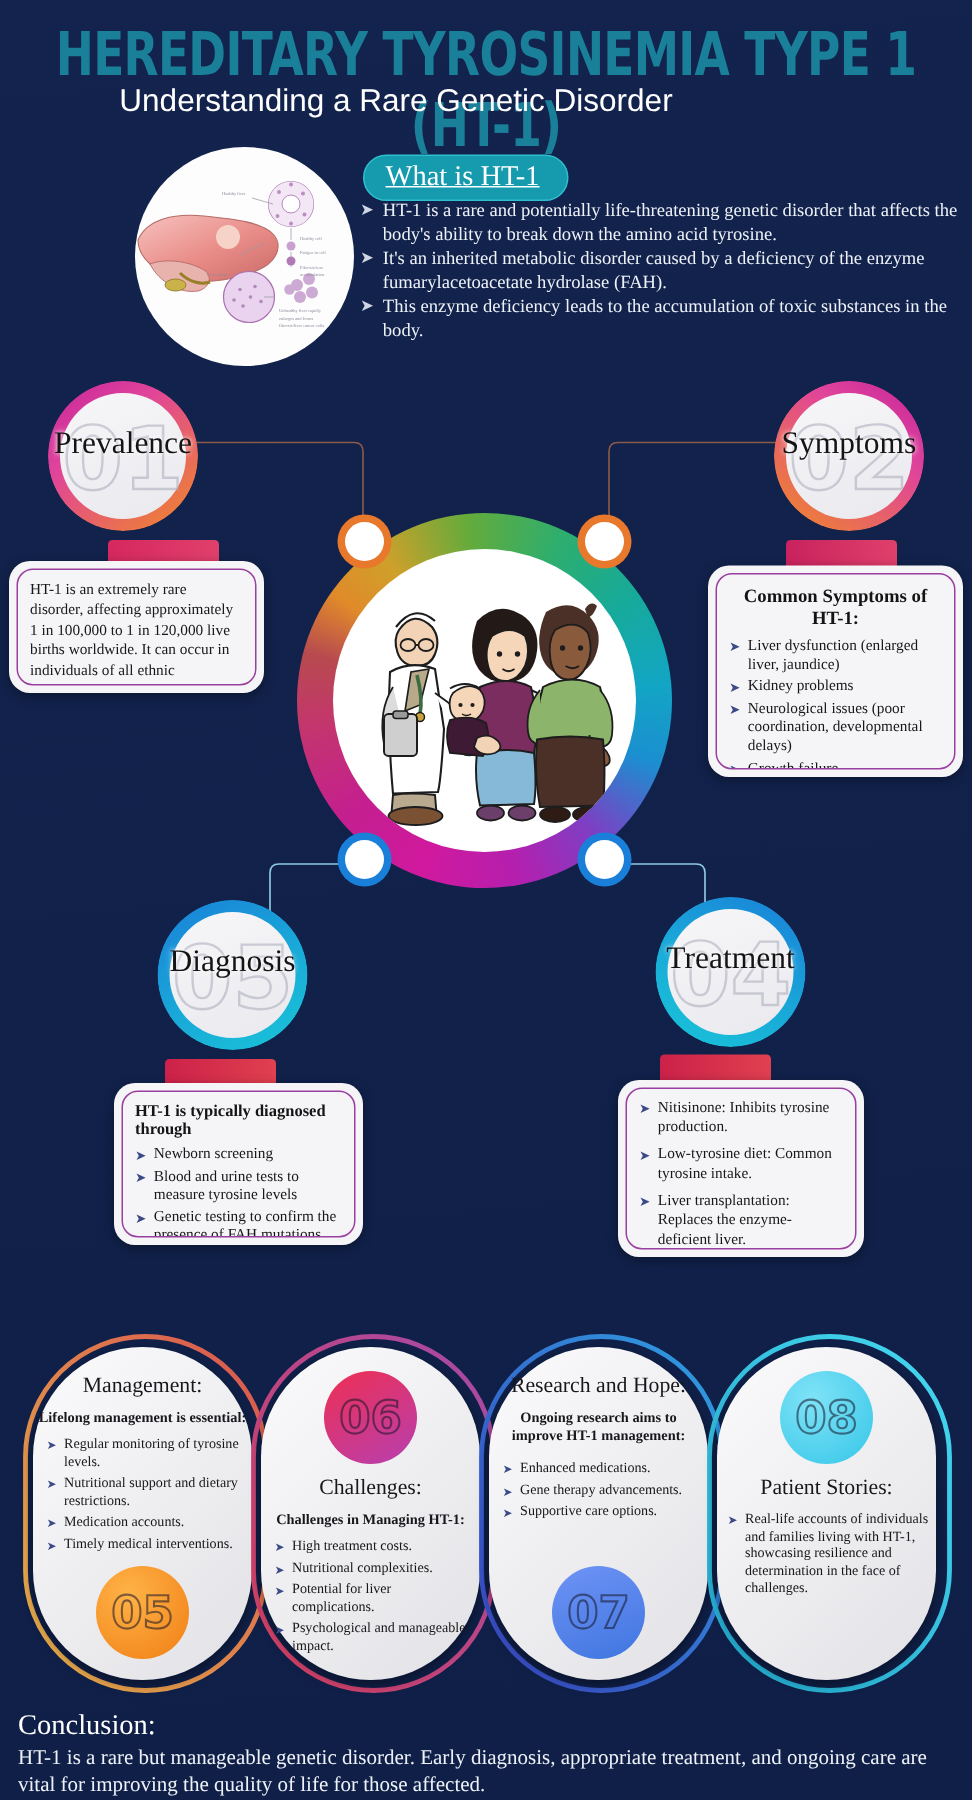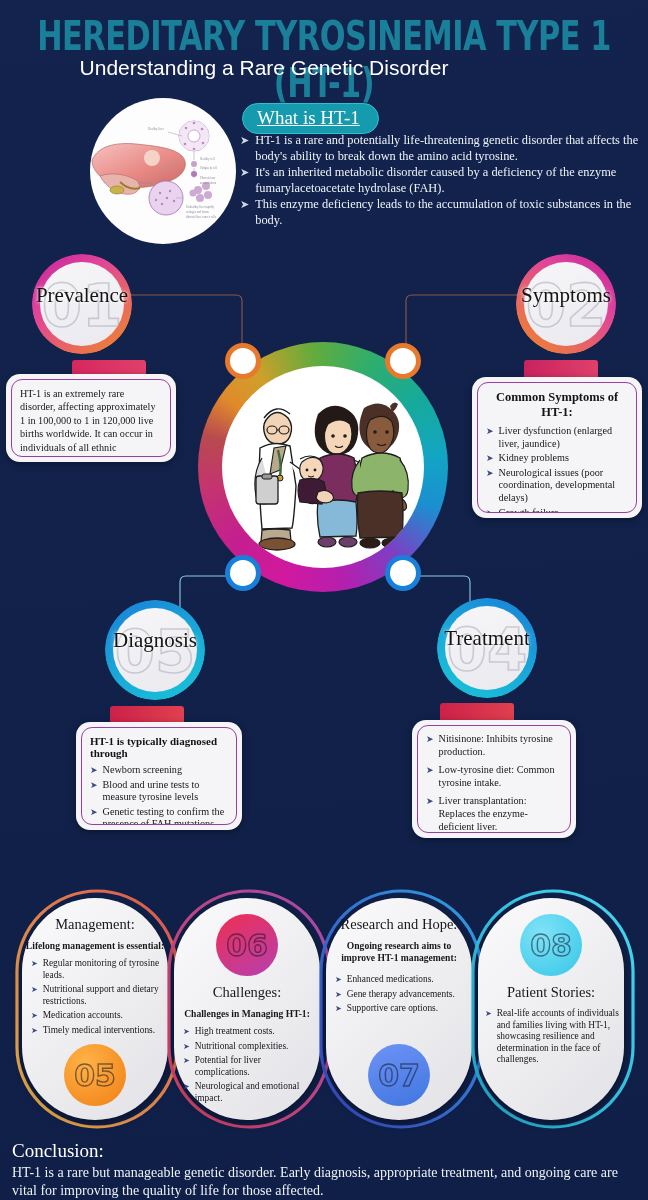--- a/index.html
+++ b/index.html
@@ -474,21 +474,21 @@
         </linearGradient>
       </defs>
     <rect x="3" y="3" width="160" height="236" rx="80" fill="none" stroke="url(#g5)" stroke-width="3.2"></rect>
   </svg>
   <div class="pill" style="left:22px;">
     <div class="pill-title" style="top:18px;">Management:</div>
     <div class="pill-sub" style="top:42px;">Lifelong management is essential:</div>
     <div style="position:absolute;left:9px;top:60px;width:130px;">
       <div class="p-bullet">
           <span class="tri">➤</span>
-          <span>Regular monitoring of tyrosine leads.</span>
+          <span>Regular monitoring of tyrosine levels.</span>
         </div>
       <div class="p-bullet">
           <span class="tri">➤</span>
           <span>Nutritional support and dietary restrictions.</span>
         </div>
       <div class="p-bullet">
           <span class="tri">➤</span>
           <span>Medication accounts.</span>
         </div>
       <div class="p-bullet">
@@ -524,21 +524,21 @@
       <div class="p-bullet">
           <span class="tri">➤</span>
           <span>Nutritional complexities.</span>
         </div>
       <div class="p-bullet">
           <span class="tri">➤</span>
           <span>Potential for liver complications.</span>
         </div>
       <div class="p-bullet">
           <span class="tri">➤</span>
-          <span>Neurological and emotional impact.</span>
+          <span>Psychological and manageable impact.</span>
         </div>
     </div>
   </div>
 
   <svg class="conn" style="left:318px;top:888px;width:166px;height:242px">
     <defs>
         <linearGradient id="g7" x1="0" y1="1" x2="1" y2="0">
       <stop offset="0%" stop-color="#3b44c4"></stop>
           <stop offset="100%" stop-color="#2e9fe0"></stop>
         </linearGradient>

